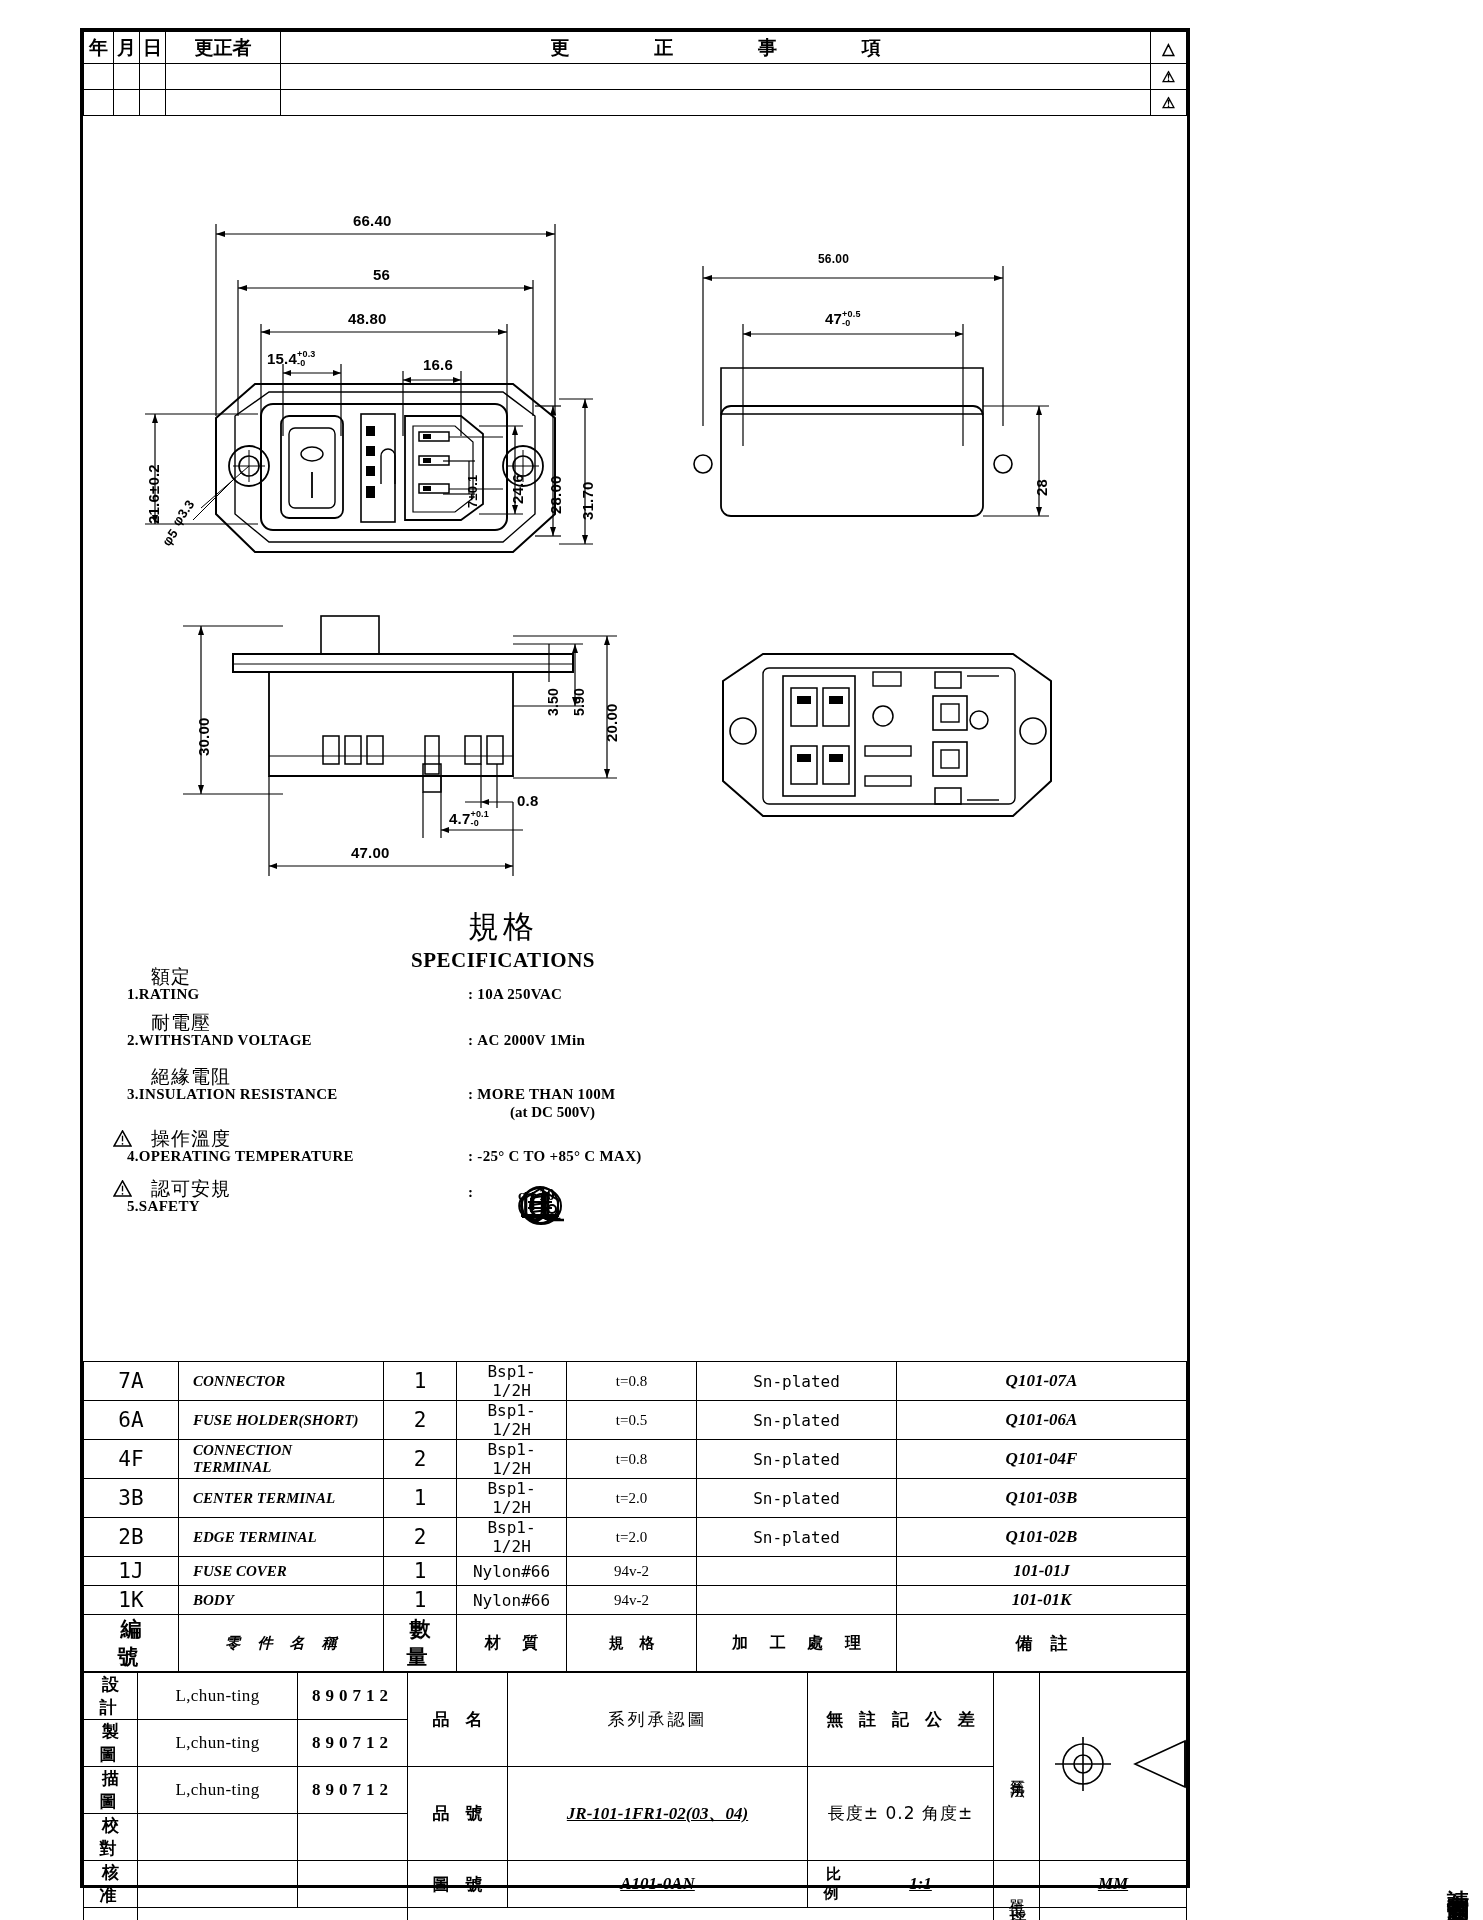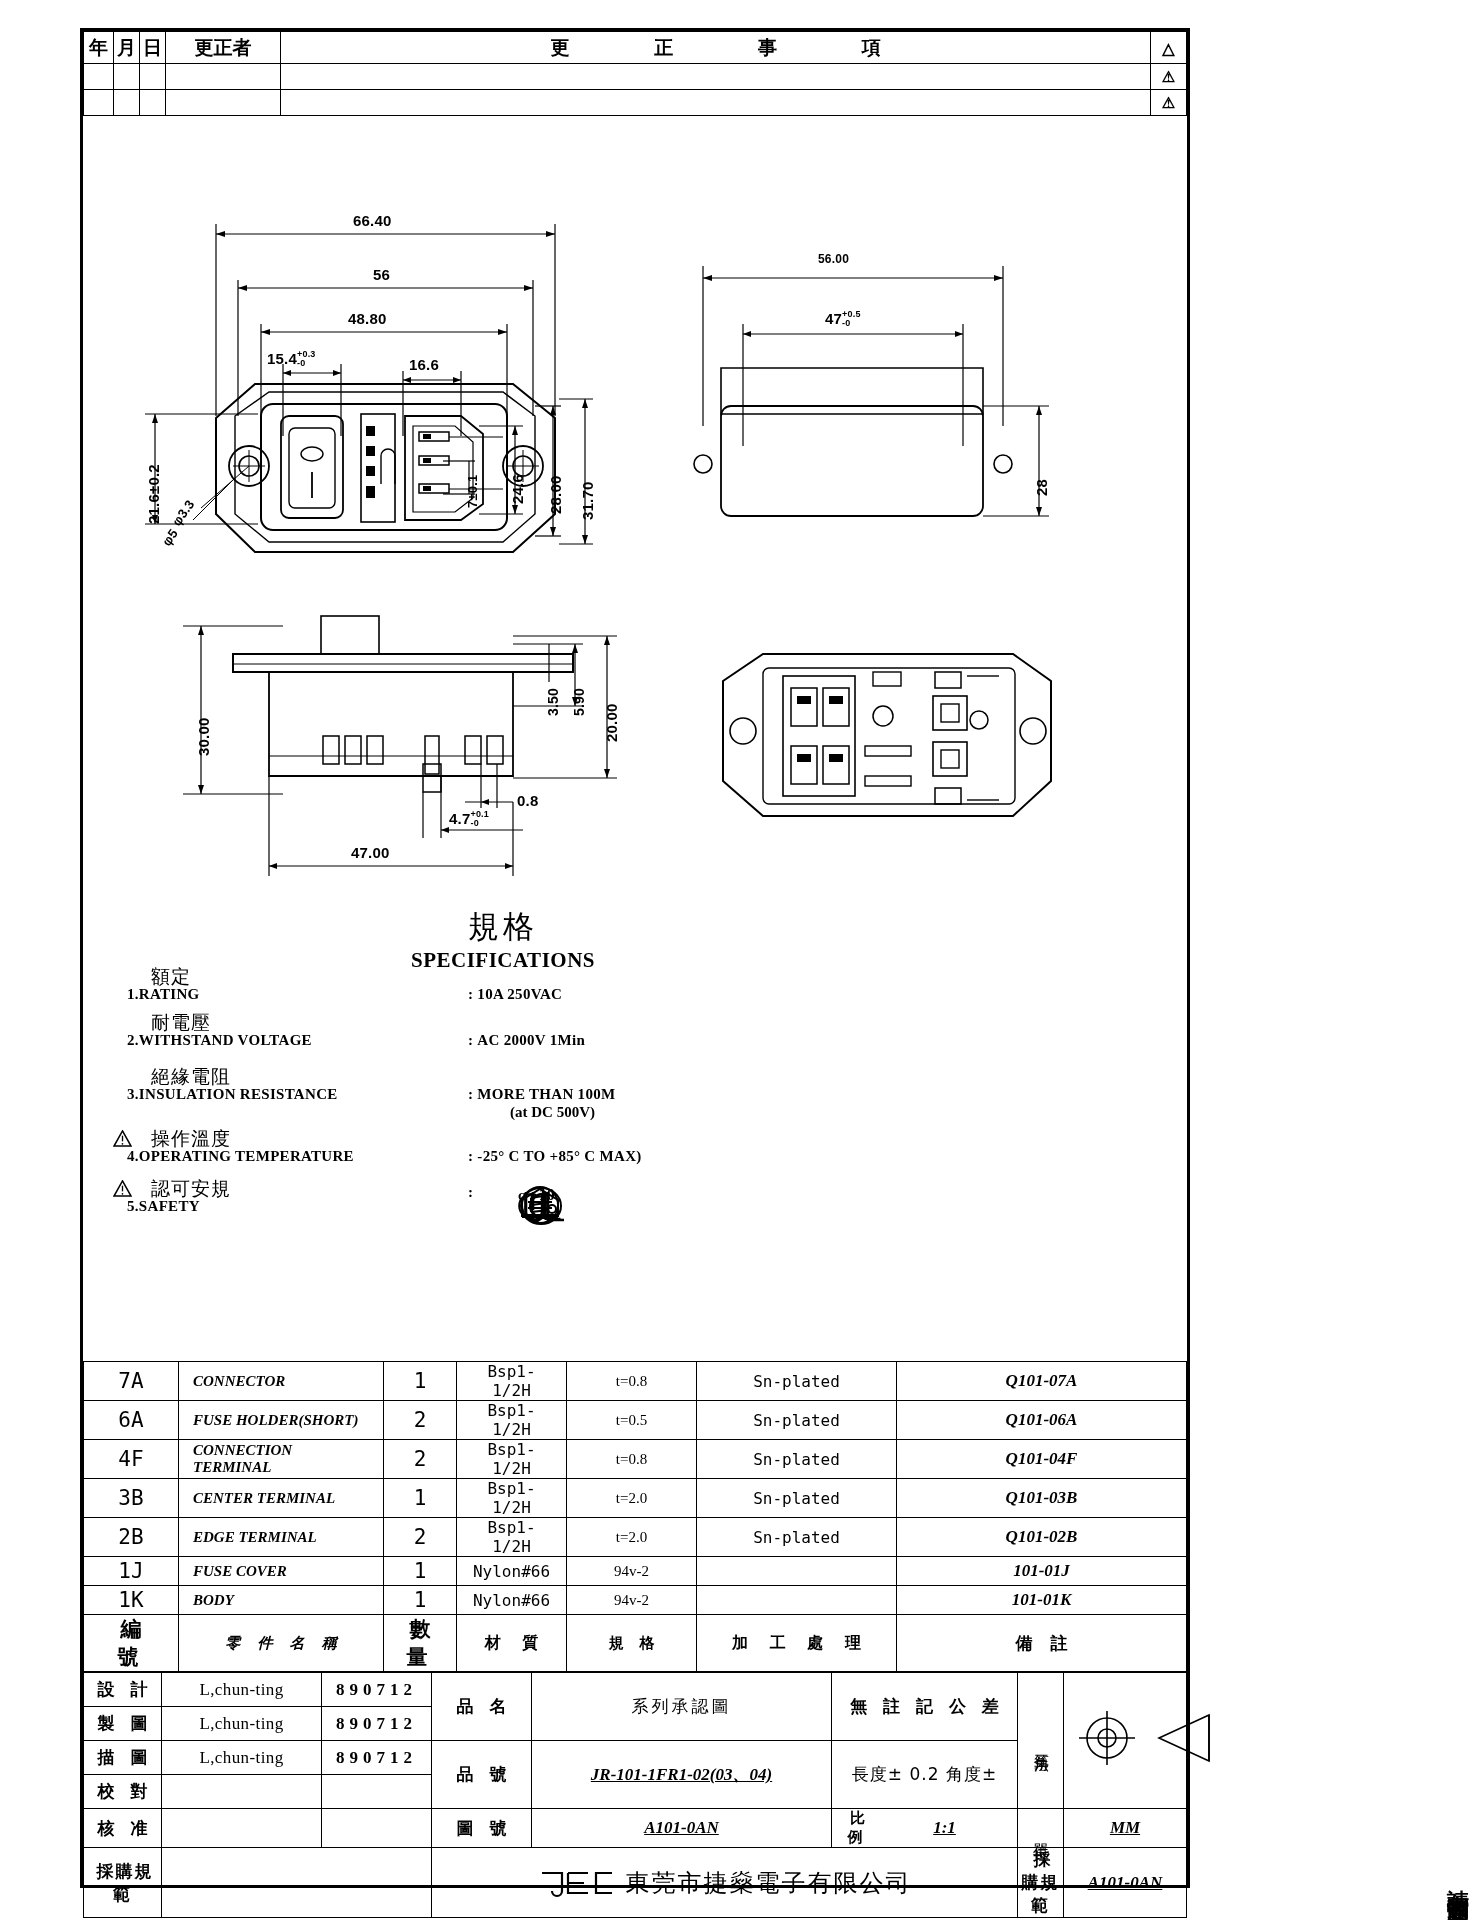--- a/index.html
+++ b/index.html
@@ -452,21 +452,21 @@
         <line x1="884" y1="684" x2="916" y2="684" stroke-width="1.4"></line>
       </g>
     </svg>
 
     <div class="dimtxt" style="left:270px; top:96px;">66.40</div>
     <div class="dimtxt" style="left:290px; top:150px;">56</div>
     <div class="dimtxt" style="left:265px; top:194px;">48.80</div>
     <div class="dimtxt" style="left:184px; top:234px;">
       <span>15.4</span><span class="frac"><span style="display:block">+0.3</span><span style="display:block">-0</span></span>
     </div>
-    <div class="dimtxt" style="left:326px; top:240px;">16.6</div>
+    <div class="dimtxt" style="left:340px; top:240px;">16.6</div>
 
     <div class="dimtxt vert" style="left:62px; top:408px; transform:rotate(-90deg);">21.6±0.2</div>
     <div class="dimtxt sm vert" style="left:86px; top:404px; transform:rotate(-55deg);">φ3.3</div>
     <div class="dimtxt sm vert" style="left:76px; top:424px; transform:rotate(-55deg);">φ5</div>
 
     <div class="dimtxt vert" style="left:426px; top:388px; transform:rotate(-90deg);">24.6</div>
     <div class="dimtxt vert" style="left:464px; top:398px; transform:rotate(-90deg);">28.00</div>
     <div class="dimtxt vert" style="left:496px; top:404px; transform:rotate(-90deg);">31.70</div>
     <div class="dimtxt sm vert" style="left:382px; top:392px; transform:rotate(-90deg);">7±0.1</div>
 
@@ -666,21 +666,21 @@
       <td class="p-spec sp">規    格</td>
       <td class="p-proc sp">加  工  處  理</td>
       <td class="p-rem sp" style="font-style:normal">備        註</td>
     </tr>
   </tbody>
     </table>
 
   <table class="title-block">
     <tbody>
         <tr>
-      <td class="tb-lab" style="width:78px">設  計</td>
+      <td class="tb-lab" style="width:54px">設  計</td>
       <td class="tb-name" style="width:160px">L,chun-ting</td>
       <td class="tb-date" style="width:110px">890712</td>
       <td class="tb-lab" style="width:100px" rowspan="2">品   名</td>
       <td class="tb-cn" style="width:300px" rowspan="2">系列承認圖</td>
       <td class="tb-lab" style="width:186px" rowspan="2">無 註 記 公 差</td>
       <td style="width:46px" rowspan="4">
         <span class="tb-vert">第三角法</span>
       </td>
       <td rowspan="4">
         <svg width="160" height="70" viewBox="0 0 160 70">

